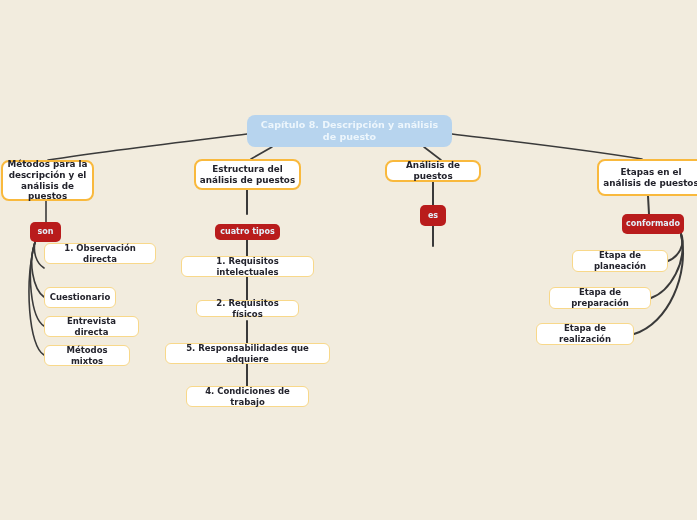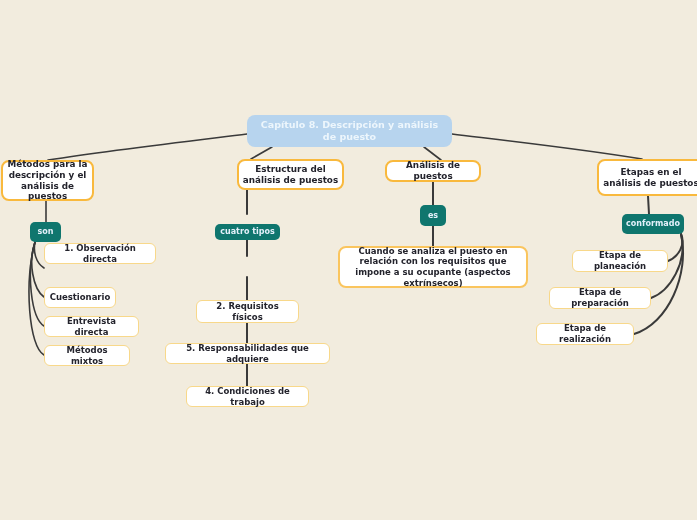--- a/index.html
+++ b/index.html
@@ -55,21 +55,21 @@
     padding: 1px 4px;
   }
   .note {
     background: #ffffff;
     border: 2px solid #fac55e;
     border-radius: 8px;
     font-size: 8.5px;
     padding: 2px 6px;
   }
   .rlabel {
-    background: #0f766e;
+    background: #b91c1c;
     border-radius: 5px;
     color: #e3f0fa;
     font-size: 8px;
     padding: 1px 4px;
     text-align: right;
   }
 </style>
 </head>
 <body>
 
@@ -102,29 +102,29 @@
 
   <div class="node central" style="left:247px; top:115px; width:205px; height:32px;">Capítulo 8. Descripción y análisis de puesto</div>
 
   <div class="node main" style="left:1px; top:160px; width:93px; height:41px;">Métodos para la descripción y el análisis de puestos</div>
   <div class="node rlabel" style="left:30px; top:222px; width:31px; height:20px;">son</div>
   <div class="node sub" style="left:44px; top:243px; width:112px; height:21px;">1. Observación directa</div>
   <div class="node sub" style="left:44px; top:287px; width:72px; height:21px;">Cuestionario</div>
   <div class="node sub" style="left:44px; top:345px; width:86px; height:21px;">Métodos mixtos</div>
   <div class="node sub" style="left:44px; top:316px; width:95px; height:21px;">Entrevista directa</div>
 
-  <div class="node main" style="left:194px; top:159px; width:107px; height:31px;margin-left:43px;">Estructura del análisis de puestos</div>
+  <div class="node main" style="left:194px; top:159px; width:107px; height:31px;">Estructura del análisis de puestos</div>
   <div class="node rlabel" style="left:215px; top:224px; width:65px; height:16px;">cuatro tipos</div>
-  <div class="node sub" style="left:196px; top:300px; width:103px; height:23px;">2. Requisitos físicos</div>
+  <div class="node sub" style="left:181px; top:256px; width:133px; height:21px;">1. Requisitos intelectuales</div>
+  <div class="node sub" style="left:196px; top:300px; width:103px; height:17px;">2. Requisitos físicos</div>
   <div class="node sub" style="left:165px; top:343px; width:165px; height:21px;">5. Responsabilidades que adquiere</div>
   <div class="node sub" style="left:186px; top:386px; width:123px; height:21px;">4. Condiciones de trabajo</div>
 
   <div class="node main" style="left:385px; top:160px; width:96px; height:22px;">Análisis de puestos</div>
   <div class="node rlabel" style="left:420px; top:205px; width:26px; height:21px;">es</div>
-  <div class="node note" style="left:338px; top:246px; width:190px; height:42px;">Cuando se analiza el puesto en relación con los requisitos que impone a su ocupante (aspectos extrínsecos)</div>
 
   <div class="node main" style="left:597px; top:159px; width:108px; height:37px;">Etapas en el análisis de puestos</div>
   <div class="node rlabel" style="left:622px; top:214px; width:62px; height:20px;">conformado</div>
   <div class="node sub" style="left:549px; top:287px; width:102px; height:22px;">Etapa de preparación</div>
   <div class="node sub" style="left:572px; top:250px; width:96px; height:22px;">Etapa de planeación</div>
   <div class="node sub" style="left:536px; top:323px; width:98px; height:22px;">Etapa de realización</div>
 
 </div>
 
 </body></html>

